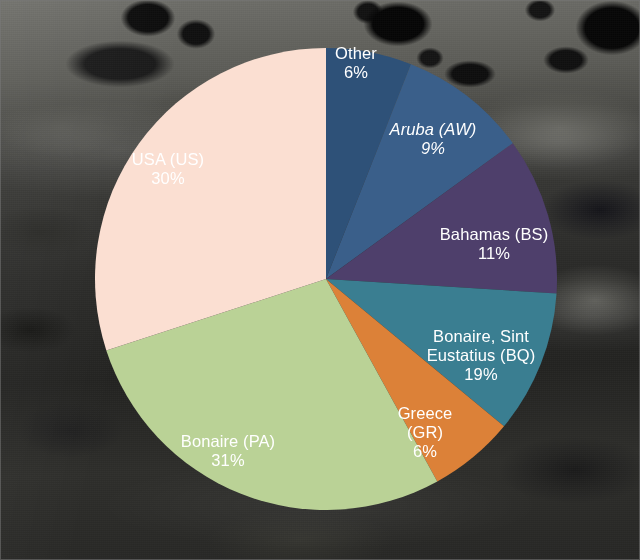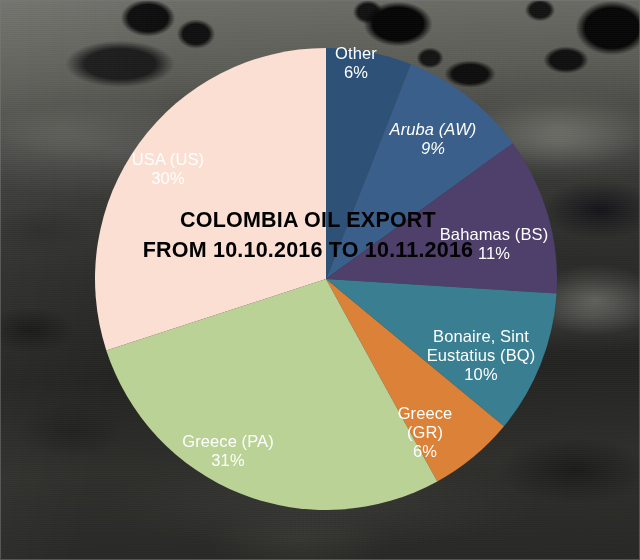--- a/index.html
+++ b/index.html
@@ -163,39 +163,35 @@
   </div>
 
   <div class="slice-label" id="label-bahamas">
     <span>Bahamas (BS)</span>
     <span class="pct">11%</span>
   </div>
 
   <div class="slice-label" id="label-bonaire">
     <span>Bonaire, Sint</span><br>
     <span>Eustatius (BQ)</span>
-    <span class="pct">10%</span>
+    <span class="pct">19%</span>
   </div>
 
   <div class="slice-label" id="label-greece">
     <span>Greece</span><br>
     <span>(GR)</span>
     <span class="pct">6%</span>
   </div>
 
   <div class="slice-label" id="label-panama">
-    <span>Greece (PA)</span>
+    <span>Bonaire (PA)</span>
     <span class="pct">31%</span>
   </div>
 
   <div class="slice-label" id="label-usa">
     <span>USA (US)</span>
     <span class="pct">30%</span>
   </div>
 
-  <div id="chart-title">
-    <span>COLOMBIA OIL EXPORT</span><br>
-    <span>FROM 10.10.2016 TO 10.11.2016</span>
-  </div>
 
 
   <div class="bg-layer" id="bg-frame"></div>
 </div>
 
 </body></html>

